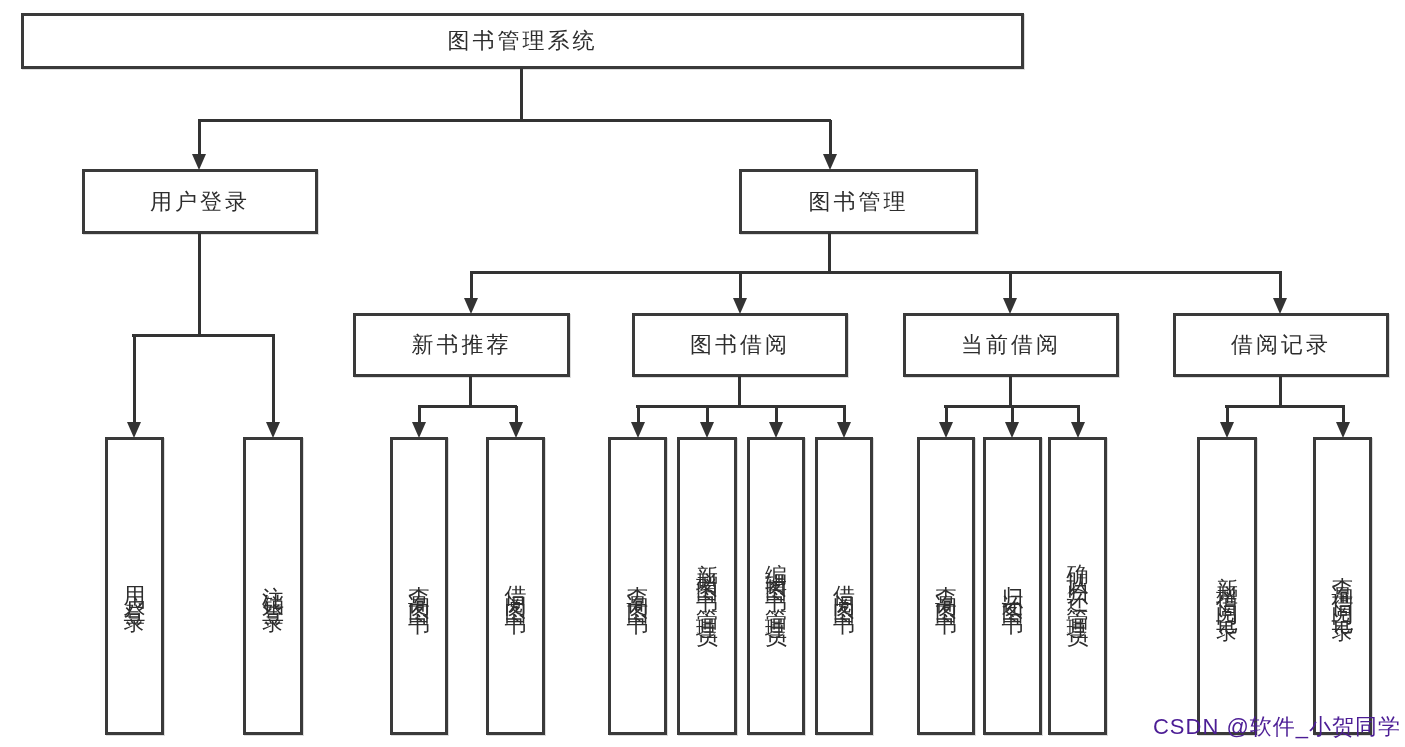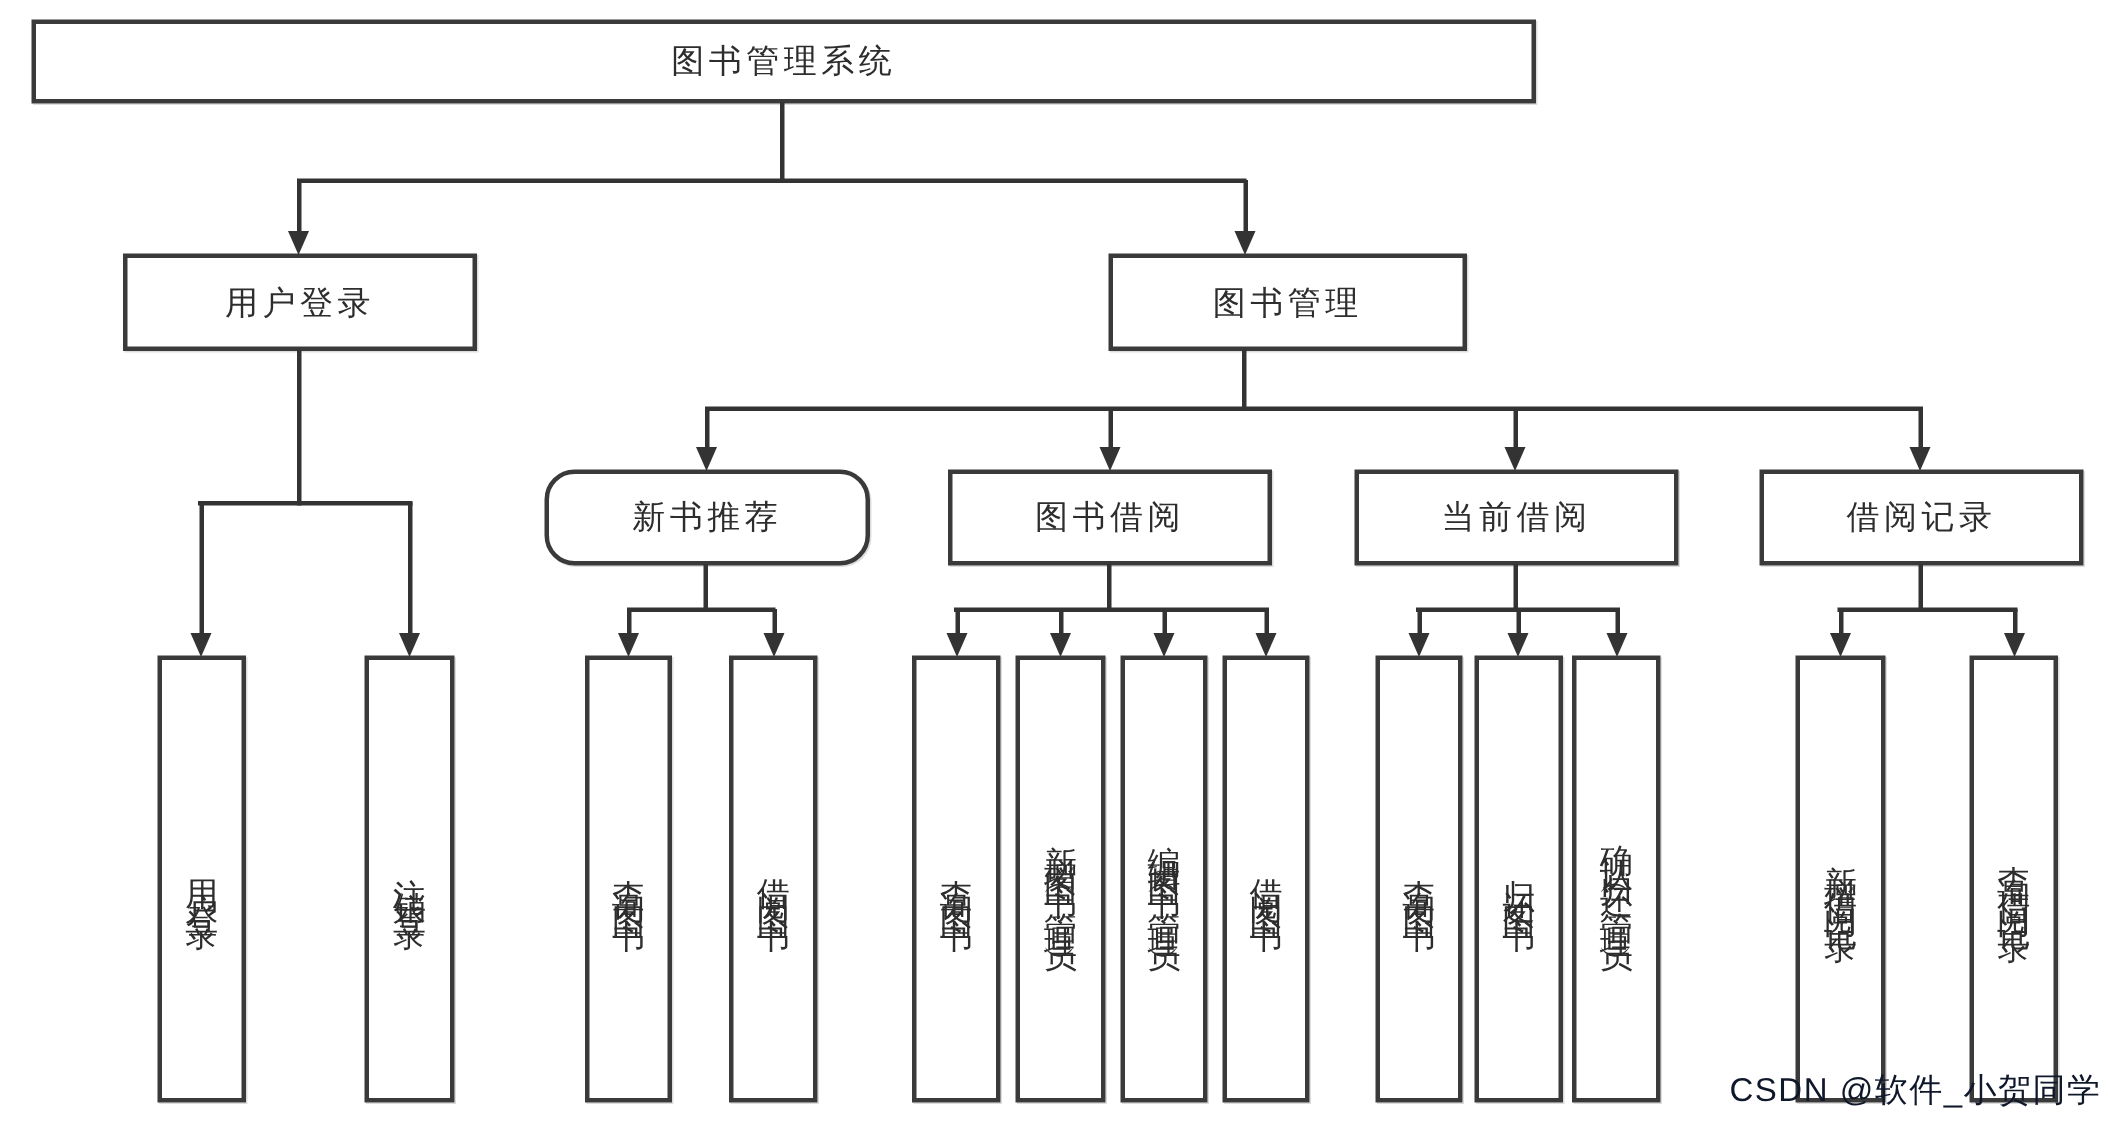--- a/index.html
+++ b/index.html
@@ -25,35 +25,35 @@
     box-shadow:1px 1px 0 rgba(120,120,120,0.25);
   }
   .line  { position:absolute; background:#333333; }
   .arrow {
     position:absolute; width:0; height:0;
     border-left:7px solid transparent; border-right:7px solid transparent;
     border-top:16px solid #333333;
   }
   .watermark {
     position:absolute; top:712px; right:4px;
-    font-size:22px; color:#0f172a; letter-spacing:1px;
+    font-size:22px; color:#4c1d95; letter-spacing:1px;
     z-index:10; white-space:nowrap;
   }
 </style>
 </head>
 <body>
 
 <div id="diagram">
 
   <div class="box-h box-root" style="left:21px;top:13px;width:1003px;height:56px;">图书管理系统</div>
 
   <div class="box-h" style="left:82px;top:169px;width:236px;height:65px;">用户登录</div>
   <div class="box-h" style="left:711px;top:169px;width:239px;height:65px;margin-left:28px;">图书管理</div>
 
-  <div class="box-h" style="left:363px;top:313px;width:217px;height:64px;border-radius:20px;">新书推荐</div>
+  <div class="box-h" style="left:353px;top:313px;width:217px;height:64px;">新书推荐</div>
   <div class="box-h" style="left:903px;top:313px;width:216px;height:64px;">当前借阅</div>
   <div class="box-h" style="left:632px;top:313px;width:216px;height:64px;">图书借阅</div>
   <div class="box-h" style="left:1173px;top:313px;width:216px;height:64px;">借阅记录</div>
 
   <div class="box-v" style="left:105px;top:437px;width:59px;height:298px;">用户登录</div>
   <div class="box-v" style="left:243px;top:437px;width:60px;height:298px;">注销登录</div>
 
   <div class="box-v" style="left:390px;top:437px;width:58px;height:298px;">查询图书</div>
   <div class="box-v" style="left:486px;top:437px;width:59px;height:298px;">借阅图书</div>
 

